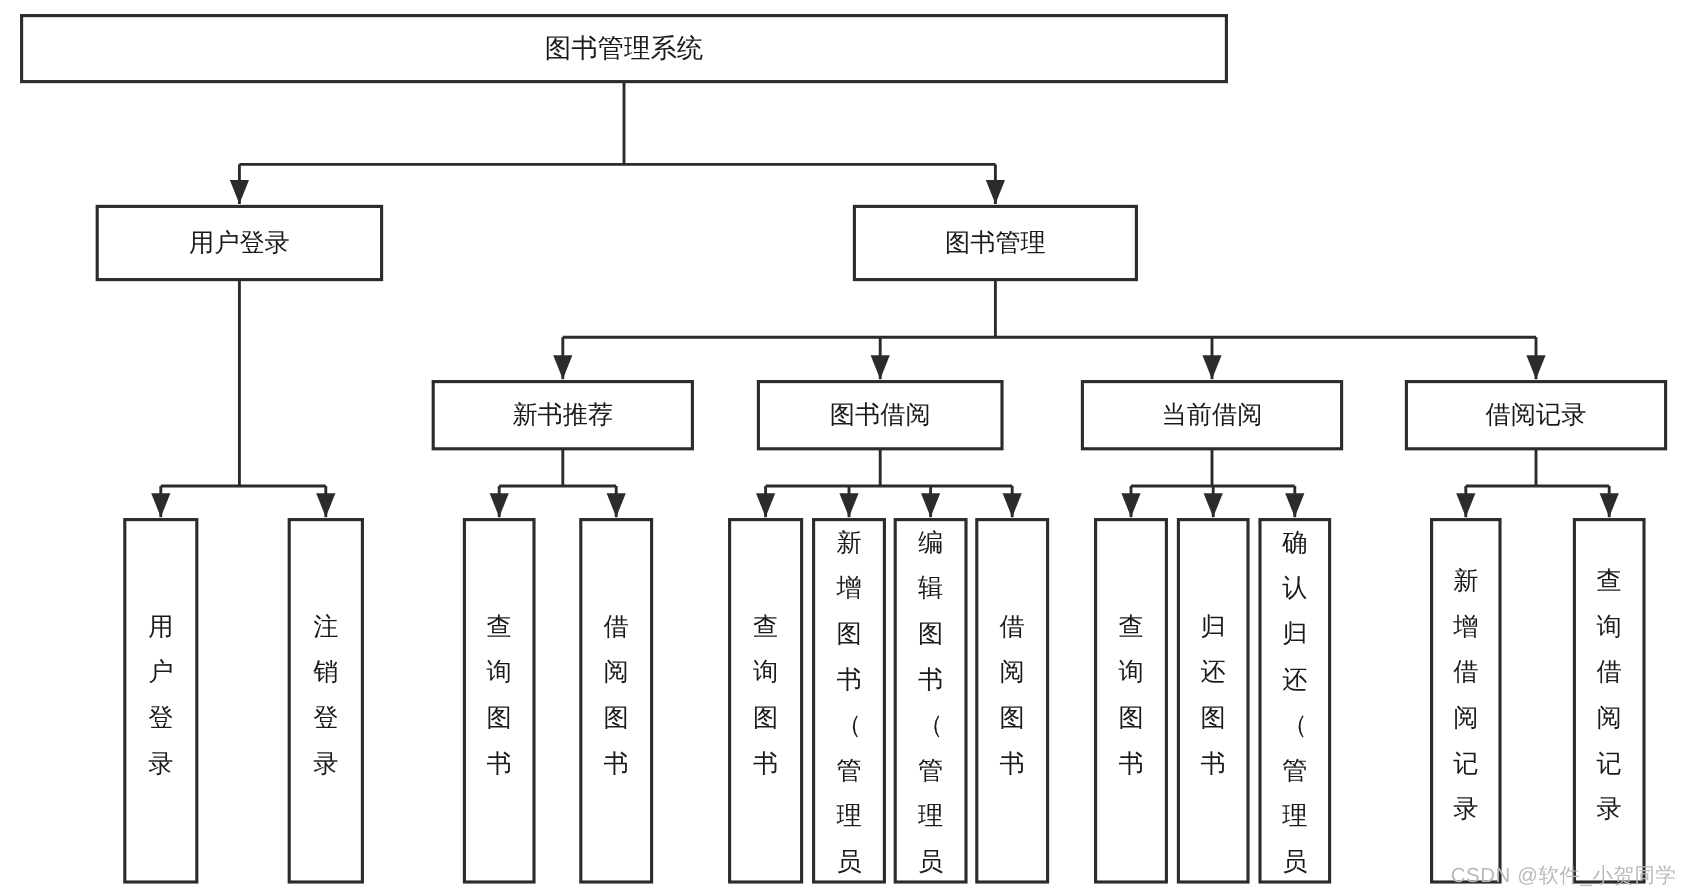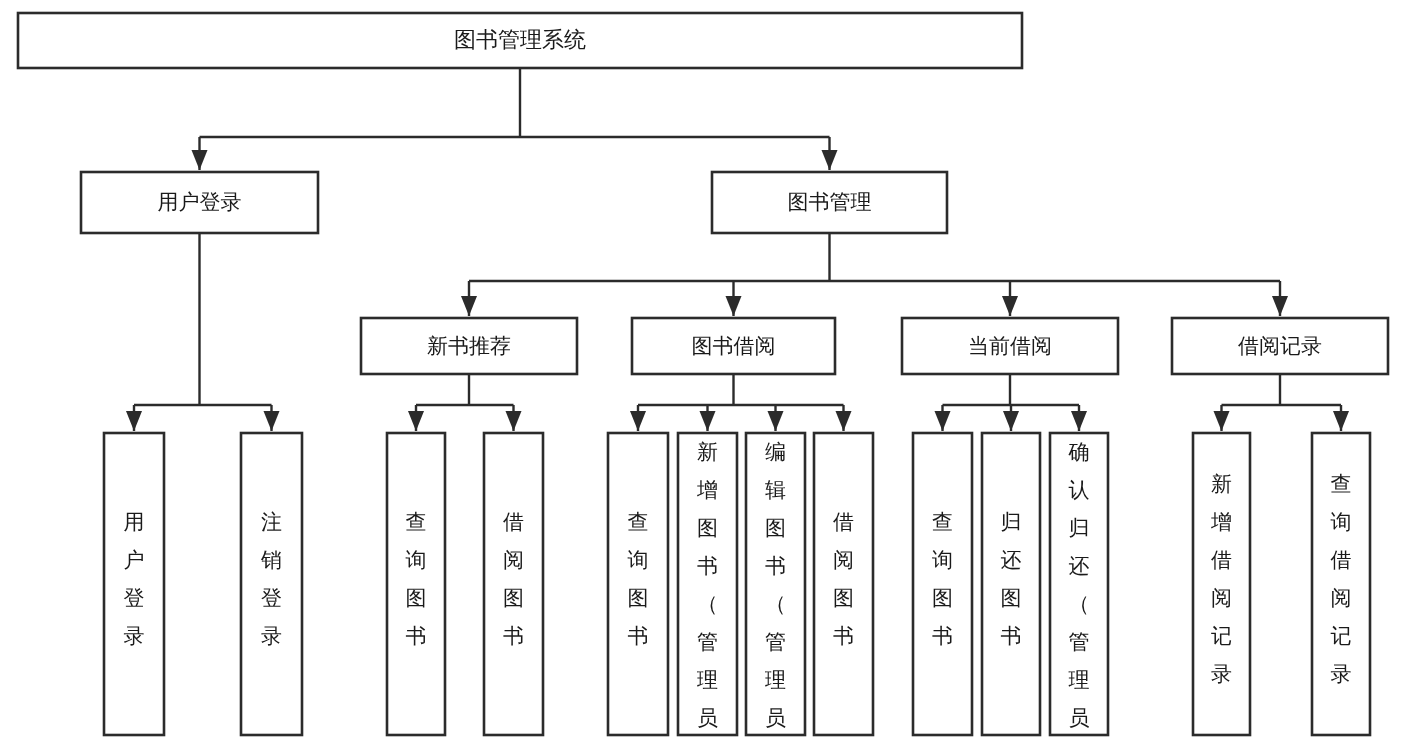--- a/index.html
+++ b/index.html
@@ -209,14 +209,15 @@
           <rect x="1193" y="433" width="57" height="302" class="node-box"></rect>
           <text x="1221.5" y="491" class="node-label-v"><tspan x="1221.5" dy="0">新</tspan><tspan x="1221.5" dy="38">增</tspan><tspan x="1221.5" dy="38">借</tspan><tspan x="1221.5" dy="38">阅</tspan><tspan x="1221.5" dy="38">记</tspan><tspan x="1221.5" dy="38">录</tspan></text>
         </g>
         <g>
           <rect x="1312" y="433" width="58" height="302" class="node-box"></rect>
           <text x="1341" y="491" class="node-label-v"><tspan x="1341" dy="0">查</tspan><tspan x="1341" dy="38">询</tspan><tspan x="1341" dy="38">借</tspan><tspan x="1341" dy="38">阅</tspan><tspan x="1341" dy="38">记</tspan><tspan x="1341" dy="38">录</tspan></text>
         </g>
       </g>
   </svg>
 
+  <div class="watermark">CSDN @软件_小贺同学</div>
 
 </div>
 
 </body></html>

